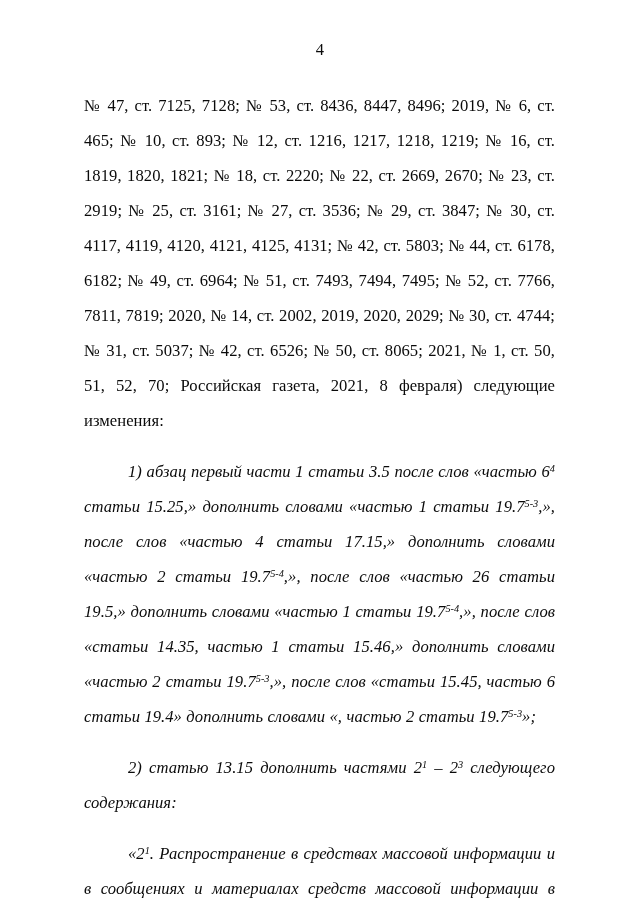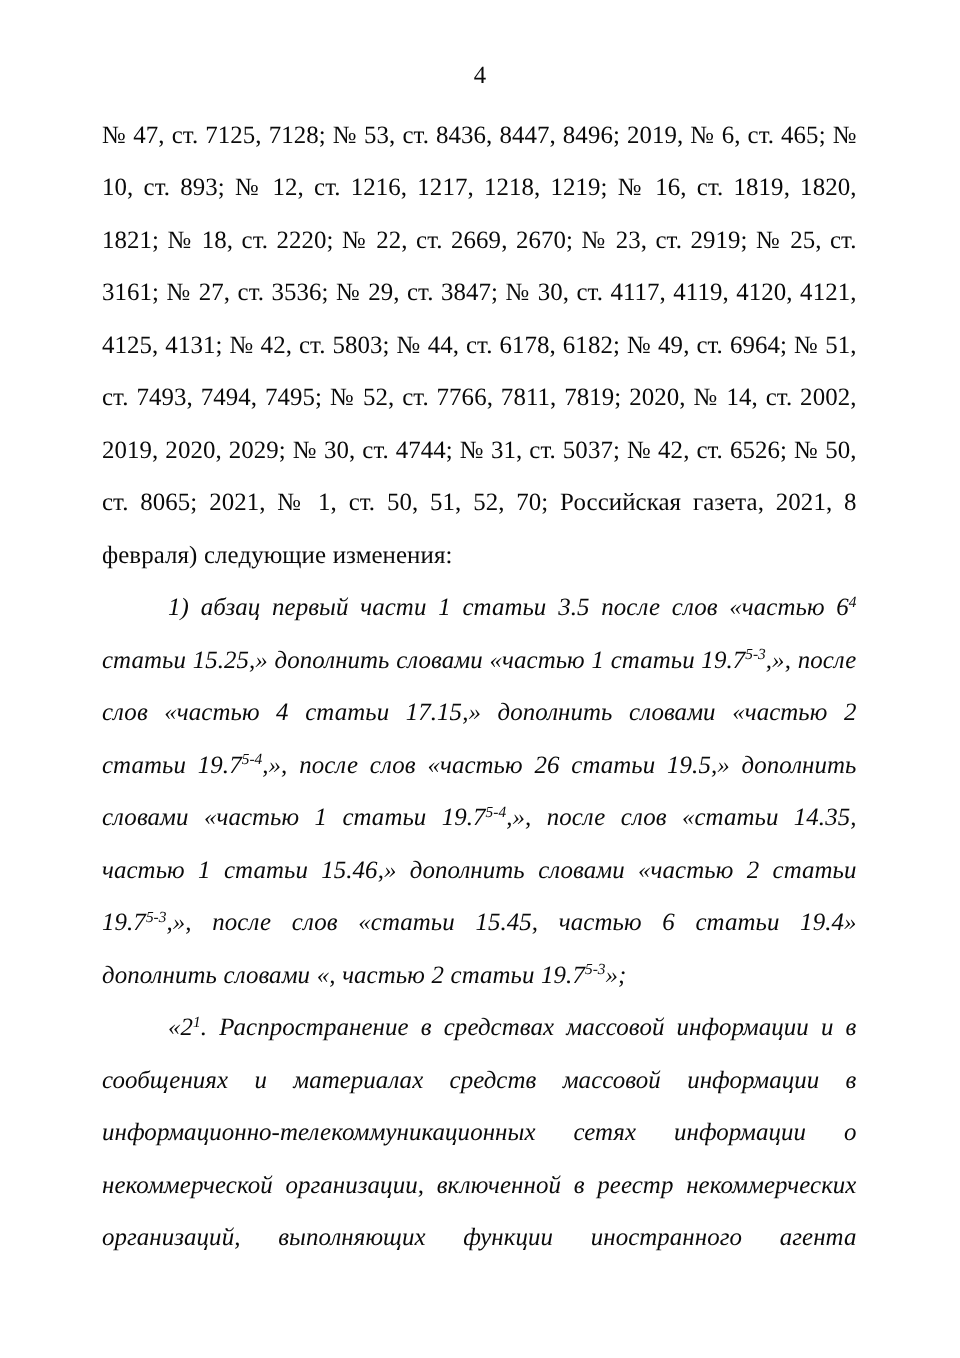--- a/index.html
+++ b/index.html
@@ -31,21 +31,21 @@
     line-height: 20px;
     letter-spacing: 0.2px;
   }
   .content {
     position: absolute;
     top: 72px;
     left: 68px;
     width: 503px;
   }
   p.para {
-    margin: 0;
+    margin: 16px;
     font-size: 16.6px;
     line-height: 35px;
     text-align: justify;
     text-justify: inter-word;
     letter-spacing: 0.05px;
     word-spacing: 0.2px;
     -webkit-hyphens: none;
     hyphens: none;
   }
   p.para.indent {
@@ -72,16 +72,17 @@
 </head>
 <body>
 
 <div class="page">
 
   <div class="page-number">4</div>
 
   <div class="content">
     <p class="para">№ 47, ст. 7125, 7128; № 53, ст. 8436, 8447, 8496; 2019, № 6, ст. 465; № 10, ст. 893; № 12, ст. 1216, 1217, 1218, 1219; № 16, ст. 1819, 1820, 1821; № 18, ст. 2220; № 22, ст. 2669, 2670; № 23, ст. 2919; № 25, ст. 3161; № 27, ст. 3536; № 29, ст. 3847; № 30, ст. 4117, 4119, 4120, 4121, 4125, 4131; № 42, ст. 5803; № 44, ст. 6178, 6182; № 49, ст. 6964; № 51, ст. 7493, 7494, 7495; № 52, ст. 7766, 7811, 7819; 2020, № 14, ст. 2002, 2019, 2020, 2029; № 30, ст. 4744; № 31, ст. 5037; № 42, ст. 6526; № 50, ст. 8065; 2021, № 1, ст. 50, 51, 52, 70; Российская газета, 2021, 8 февраля) следующие изменения:</p>
     <p class="para indent">1) абзац первый части 1 статьи 3.5 после слов «частью 6<sup>4</sup> статьи 15.25,» дополнить словами «частью 1 статьи 19.7<sup>5-3</sup>,», после слов «частью 4 статьи 17.15,» дополнить словами «частью 2 статьи 19.7<sup>5-4</sup>,», после слов «частью 26 статьи 19.5,» дополнить словами «частью 1 статьи 19.7<sup>5-4</sup>,», после слов «статьи 14.35, частью 1 статьи 15.46,» дополнить словами «частью 2 статьи 19.7<sup>5-3</sup>,», после слов «статьи 15.45, частью 6 статьи 19.4» дополнить словами «, частью 2 статьи 19.7<sup>5-3</sup>»;</p>
+    <p class="para indent">2) статью 13.15 дополнить частями 2<sup>1</sup> – 2<sup>3</sup> следующего содержания:</p>
     <p class="para indent spread">«2<sup>1</sup>. Распространение в средствах массовой информации и в сообщениях и материалах средств массовой информации в информационно-телекоммуникационных сетях информации о некоммерческой организации, включенной в реестр некоммерческих организаций, выполняющих функции иностранного агента</p>
   </div>
 
 </div>
 
 </body></html>

